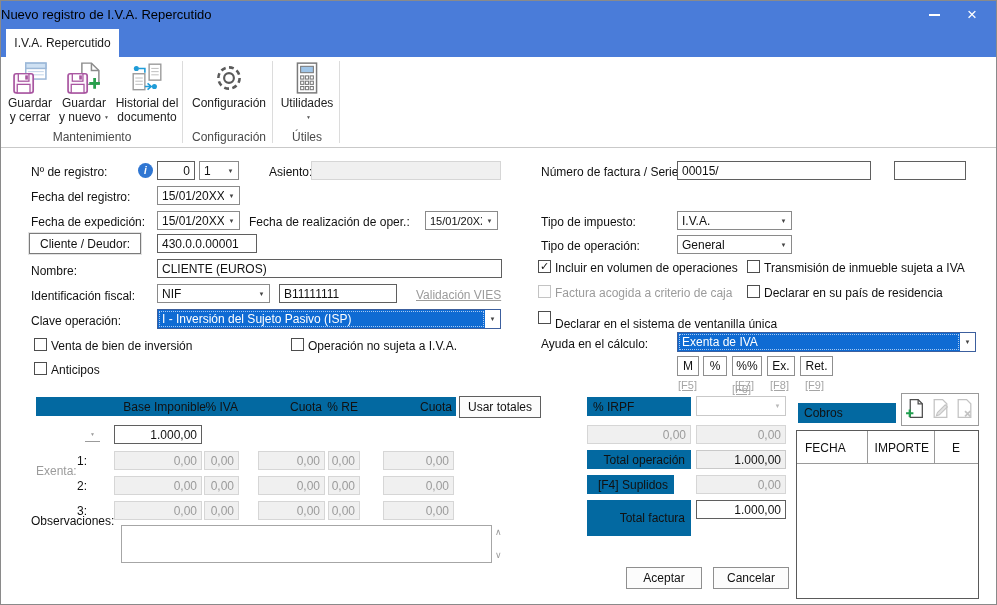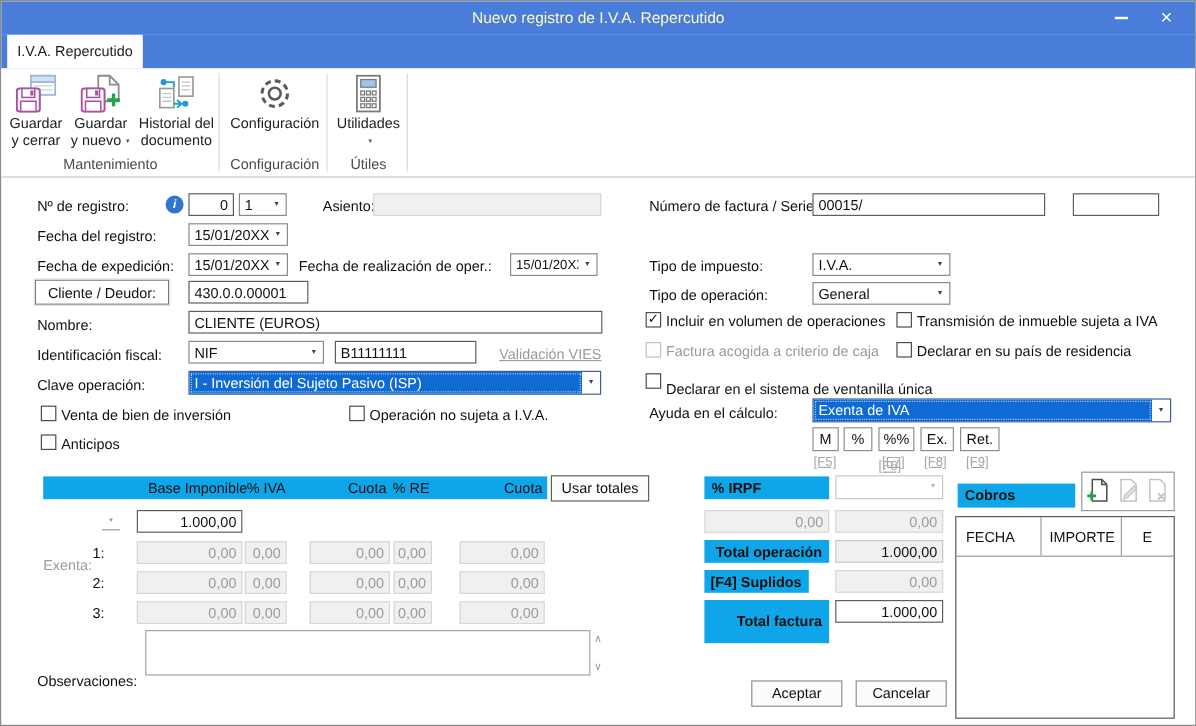--- a/index.html
+++ b/index.html
@@ -2,21 +2,21 @@
 <html><head>
 <meta charset="utf-8">
 <style>
   html,body{margin:0;padding:0;background:#e8e8e8;}
   #win{position:relative;width:997px;height:605px;background:#fff;
        font-family:"Liberation Sans",sans-serif;font-size:12px;color:#111;
        border:1px solid #8a8a8a;box-sizing:border-box;overflow:hidden;}
   
   .titlebar{position:absolute;left:0;top:0;right:0;height:28px;background:#4a7cd9;}
   .titletext{position:absolute;left:0;right:0;top:0;height:28px;line-height:28px;
-             text-align:center;color:#fef9c3;font-size:13px;}
+             text-align:left;color:#000000;font-size:13px;}
   .wbtn{position:absolute;top:0;width:32px;height:28px;display:flex;align-items:center;justify-content:center;color:#fff;}
   .minbar{width:11px;height:2px;background:#fff;display:block;}
   .tabrow{position:absolute;left:0;top:28px;right:0;height:28px;background:#4a7cd9;}
   .tab{position:absolute;left:5px;top:0;width:113px;height:28px;background:#fff;
        display:flex;align-items:center;justify-content:center;color:#1a1a1a;}
   
   .ribbon{position:absolute;left:0;top:56px;right:0;height:91px;background:#fff;
           border-bottom:1px solid #c9c9c9;box-sizing:border-box;}
   .rbtn{position:absolute;top:2px;height:86px;display:flex;flex-direction:column;align-items:center;color:#222;}
   .ricon{width:34px;height:34px;margin-top:2px;flex:0 0 auto;}
@@ -36,22 +36,22 @@
   .combo .cv{flex:1;display:flex;align-items:center;padding:0 4px;white-space:nowrap;overflow:hidden;}
   .combo .arr{width:15px;display:flex;align-items:center;justify-content:center;}
   .combo .arr::after{content:"▼";font-size:6px;color:#444;}
   .combo.dis{border-color:#c9c9c9;}
   .combo.dis .arr::after{color:#b9b9b9;}
   .combo.sel{border-color:#3c5f9e;}
   .combo.sel .cv{background:#0f6bd3;color:#fff;outline:1px dotted #a8c8f0;outline-offset:-2px;}
   .chk{position:absolute;width:13px;height:13px;box-sizing:border-box;border:1px solid #4d4d4d;background:#fff;
        font-size:11px;line-height:11px;text-align:center;color:#111;}
   .chk.dis{border-color:#c3c3c3;background:#fdfdfd;}
-  .band{position:absolute;background:#0ea5e9;display:flex;align-items:center;padding:0 6px;
-        box-sizing:border-box;white-space:nowrap;color:#111;font-weight:bold;}
+  .band{position:absolute;background:#0369a1;display:flex;align-items:center;padding:0 6px;
+        box-sizing:border-box;white-space:nowrap;color:#111;}
   .band.right{justify-content:flex-end;}
   .gridhead{position:absolute;text-align:right;white-space:nowrap;}
   .rowlbl{position:absolute;text-align:right;white-space:nowrap;}
   .pbtn{position:absolute;box-sizing:border-box;border:1px solid #8f8f8f;background:#fcfcfc;
         display:flex;align-items:center;justify-content:center;cursor:default;}
   .sbtn{position:absolute;box-sizing:border-box;border:1px solid #8f8f8f;background:#fff;
         display:flex;align-items:center;justify-content:center;}
   .cbtn{position:absolute;box-sizing:border-box;border:1px solid #7b7b7b;outline:1px solid #e3e3e3;background:#fff;
         display:flex;align-items:center;justify-content:center;}
   .link{position:absolute;color:#9b9b9b;text-decoration:underline;white-space:nowrap;}
@@ -349,21 +349,21 @@
   </div>
   <div class="ctable" style="left:795px;top:429px;width:183px;height:169px;">
     <span class="cth" style="left:8px;top:10px;">FECHA</span>
     <span class="cth" style="left:70px;top:10px;width:62px;text-align:right;">IMPORTE</span>
     <span class="cth" style="left:137px;top:10px;width:44px;text-align:center;">E</span>
     <div class="vline" style="left:70px;top:0;height:32px;"></div>
     <div class="vline" style="left:137px;top:0;height:32px;"></div>
     <div class="hline" style="left:0;right:0;top:32px;"></div>
   </div>
 
-  <span class="lbl" style="left:30px;top:560px;">Observaciones:</span>
+  <span class="lbl" style="left:30px;top:513px;">Observaciones:</span>
   <textarea class="obs" style="left: 120px; top: 524px; width: 371px; height: 38px;"></textarea>
   <span class="scr" style="left:494px;top:527px;">∧</span>
   <span class="scr" style="left:494px;top:550px;">∨</span>
 
   <div class="pbtn" style="left:625px;top:566px;width:76px;height:22px;">Aceptar</div>
   <div class="pbtn" style="left:712px;top:566px;width:76px;height:22px;">Cancelar</div>
 
 </div>
 
 </body></html>

